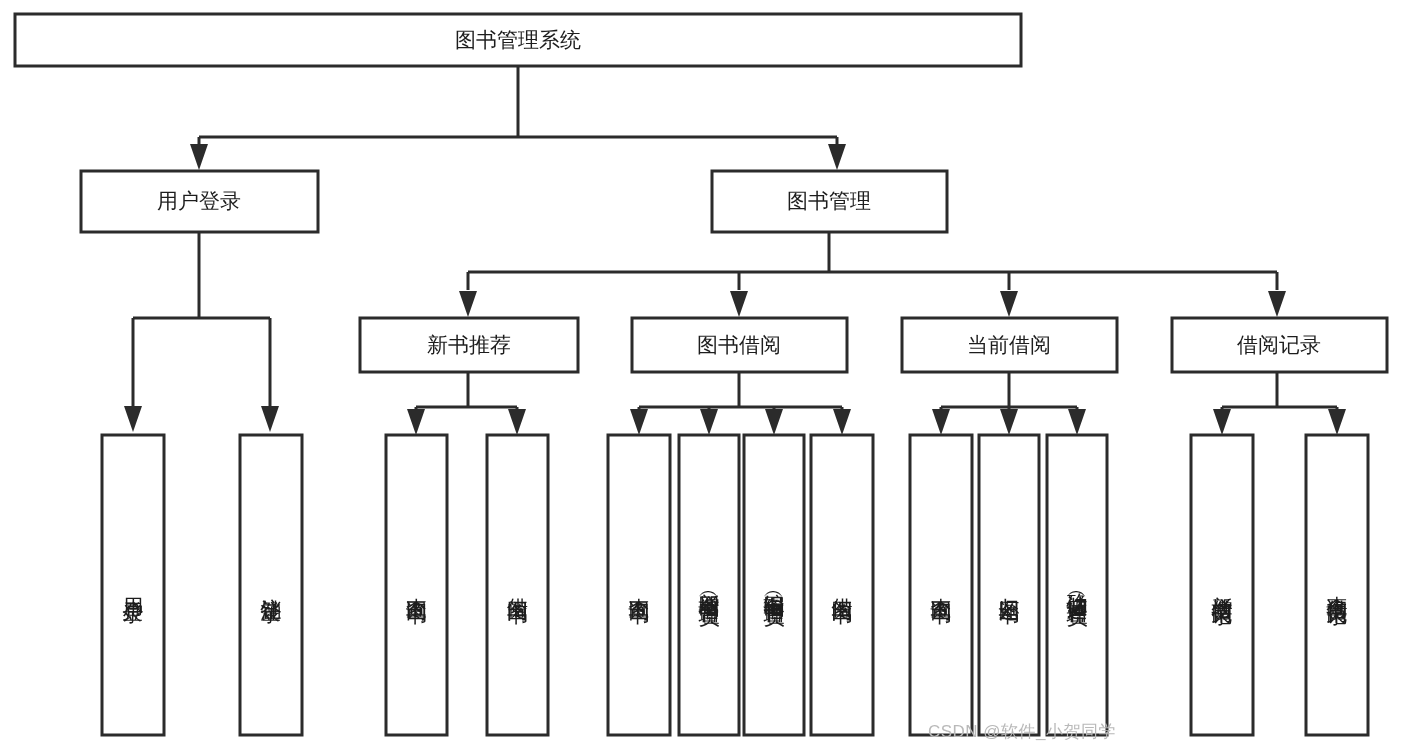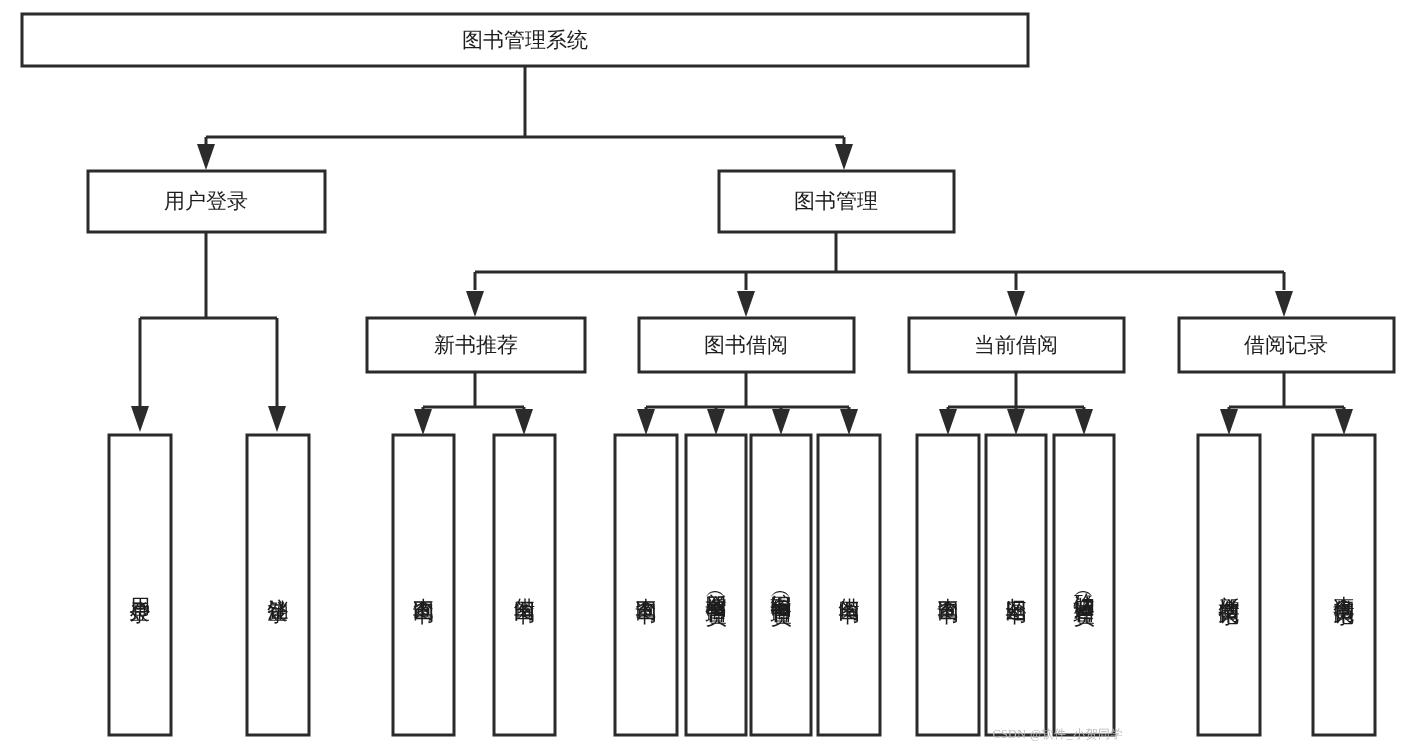--- a/index.html
+++ b/index.html
@@ -11,21 +11,20 @@
     width: 1405px;
     height: 747px;
     font-family: "Liberation Sans", sans-serif;
     overflow: hidden;
   }
   #diagram-root {
     position: relative;
     width: 1124px;
     height: 747px;
     background: #ffffff;
-    margin-left: 7px;
   }
   svg.canvas {
     position: absolute;
     left: 0;
     top: 0;
     width: 1405px;
     height: 747px;
   }
   .node-box {
     fill: #ffffff;
@@ -61,22 +60,22 @@
     line-height: 1.15;
     letter-spacing: 2px;
     color: #1d1d1d;
     white-space: nowrap;
     pointer-events: none;
   }
   .watermark {
     position: absolute;
     right: 8px;
     bottom: 4px;
-    font-family: Liberation Serif, serif;
-    font-size: 12px;
+    font-family: Liberation Sans, sans-serif;
+    font-size: 17px;
     color: #b9b9b9;
     letter-spacing: 0.5px;
     white-space: nowrap;
   }
 </style>
 </head>
 <body>
 
 <div id="diagram-root">
 

